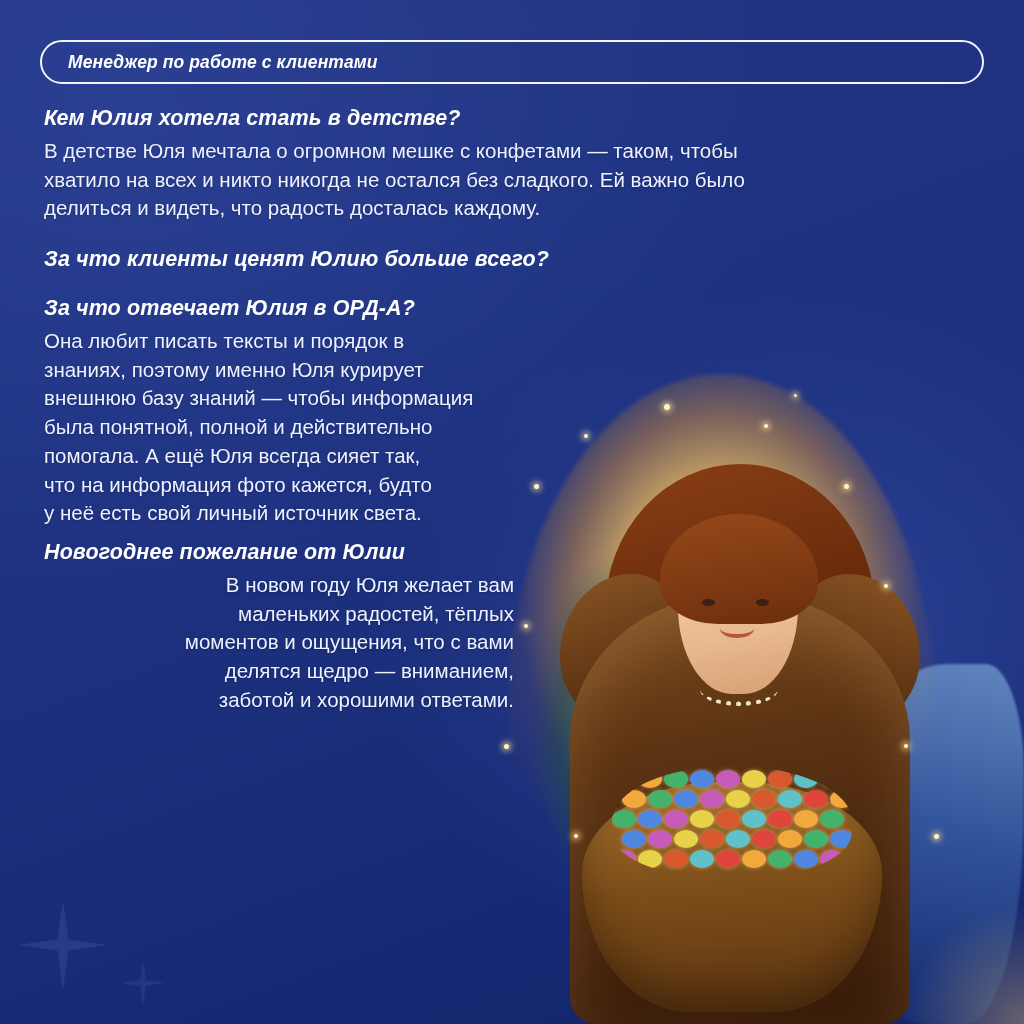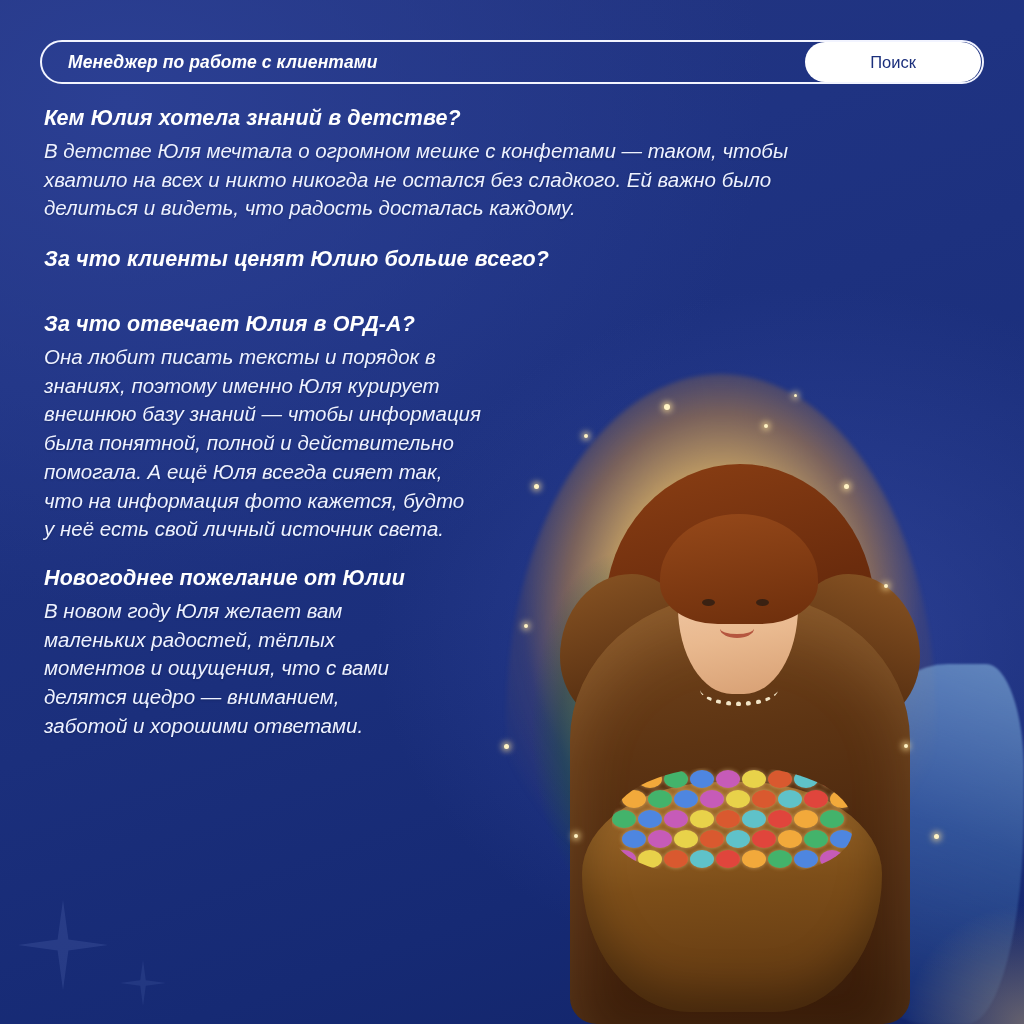--- a/index.html
+++ b/index.html
@@ -83,34 +83,33 @@
     color: #ffffff;
     font-size: 21.5px;
     font-weight: bold;
     font-style: italic;
     margin: 0 0 6px 0;
     letter-spacing: 0.1px;
   }
   .a {
     color: #eef2ff;
     font-size: 20.5px;
-    font-style: italic;
     line-height: 1.40;
     margin: 0;
     white-space: pre-line;
     text-shadow: 0 1px 2px rgba(10,20,60,0.35);
   }
   .block.b1 .a { width: 860px; }
   .block.b2 .a { width: 860px; }
   .block.b3 .a { width: 560px; }
-  .block.b4 .a { width: 470px; }
+  .block.b4 .a { width: 470px; text-align: right; }
 
   .block.b1 { margin-bottom: 24px; }
-  .block.b2 { margin-bottom: 40px; }
-  .block.b3 { margin-bottom: 22px; }
+  .block.b2 { margin-bottom: 24px; }
+  .block.b3 { margin-bottom: 12px; }
 
   
   .illustration {
     position: absolute;
     right: 0;
     bottom: 0;
     width: 560px;
     height: 660px;
     pointer-events: none;
   }
@@ -279,21 +278,20 @@
     </svg>
   </div>
   <div class="bg-sparkle" style="left:120px; top:960px;">
     <svg width="46" height="46" viewBox="0 0 100 100">
       <path d="M50 0 L56 44 L100 50 L56 56 L50 100 L44 56 L0 50 L44 44 Z" fill="#8fa6e8" opacity="0.35"></path>
     </svg>
   </div>
 
   <div class="topbar">
     <div class="topbar-title">Менеджер по работе с клиентами</div>
-    <div class="search-pill">Поиск</div>
   </div>
 
   <div class="illustration">
     <div class="halo"></div>
     <div class="tree"></div>
     <div class="wing"></div>
 
     <div class="figure">
       <div class="hair-back"></div>
       <div class="shoulder-l"></div>
@@ -365,21 +363,21 @@
       <div class="sparkle-dot" style="left: 60px; top: 260px; width: 4px; height: 4px;"></div>
       <div class="sparkle-dot" style="left: 40px; top: 380px; width: 5px; height: 5px;"></div>
       <div class="sparkle-dot" style="left: 440px; top: 380px; width: 4px; height: 4px;"></div>
       <div class="sparkle-dot" style="left: 470px; top: 470px; width: 5px; height: 5px;"></div>
       <div class="sparkle-dot" style="left: 110px; top: 470px; width: 4px; height: 4px;"></div>
       <div class="sparkle-dot" style="left: 330px; top: 30px; width: 3px; height: 3px;"></div>
     </div>
 
   <div class="content">
     <div class="block b1">
-      <p class="q">Кем Юлия хотела знаний в детстве?</p>
+      <p class="q">Кем Юлия хотела стать в детстве?</p>
       <p class="a">В детстве Юля мечтала о огромном мешке с конфетами — таком, чтобы
 хватило на всех и никто никогда не остался без сладкого. Ей важно было
 делиться и видеть, что радость досталась каждому.</p>
     </div>
     <div class="block b2">
       <p class="q">За что клиенты ценят Юлию больше всего?</p>
     </div>
     <div class="block b3">
       <p class="q">За что отвечает Юлия в ОРД-А?</p>
       <p class="a">Она любит писать тексты и порядок в

